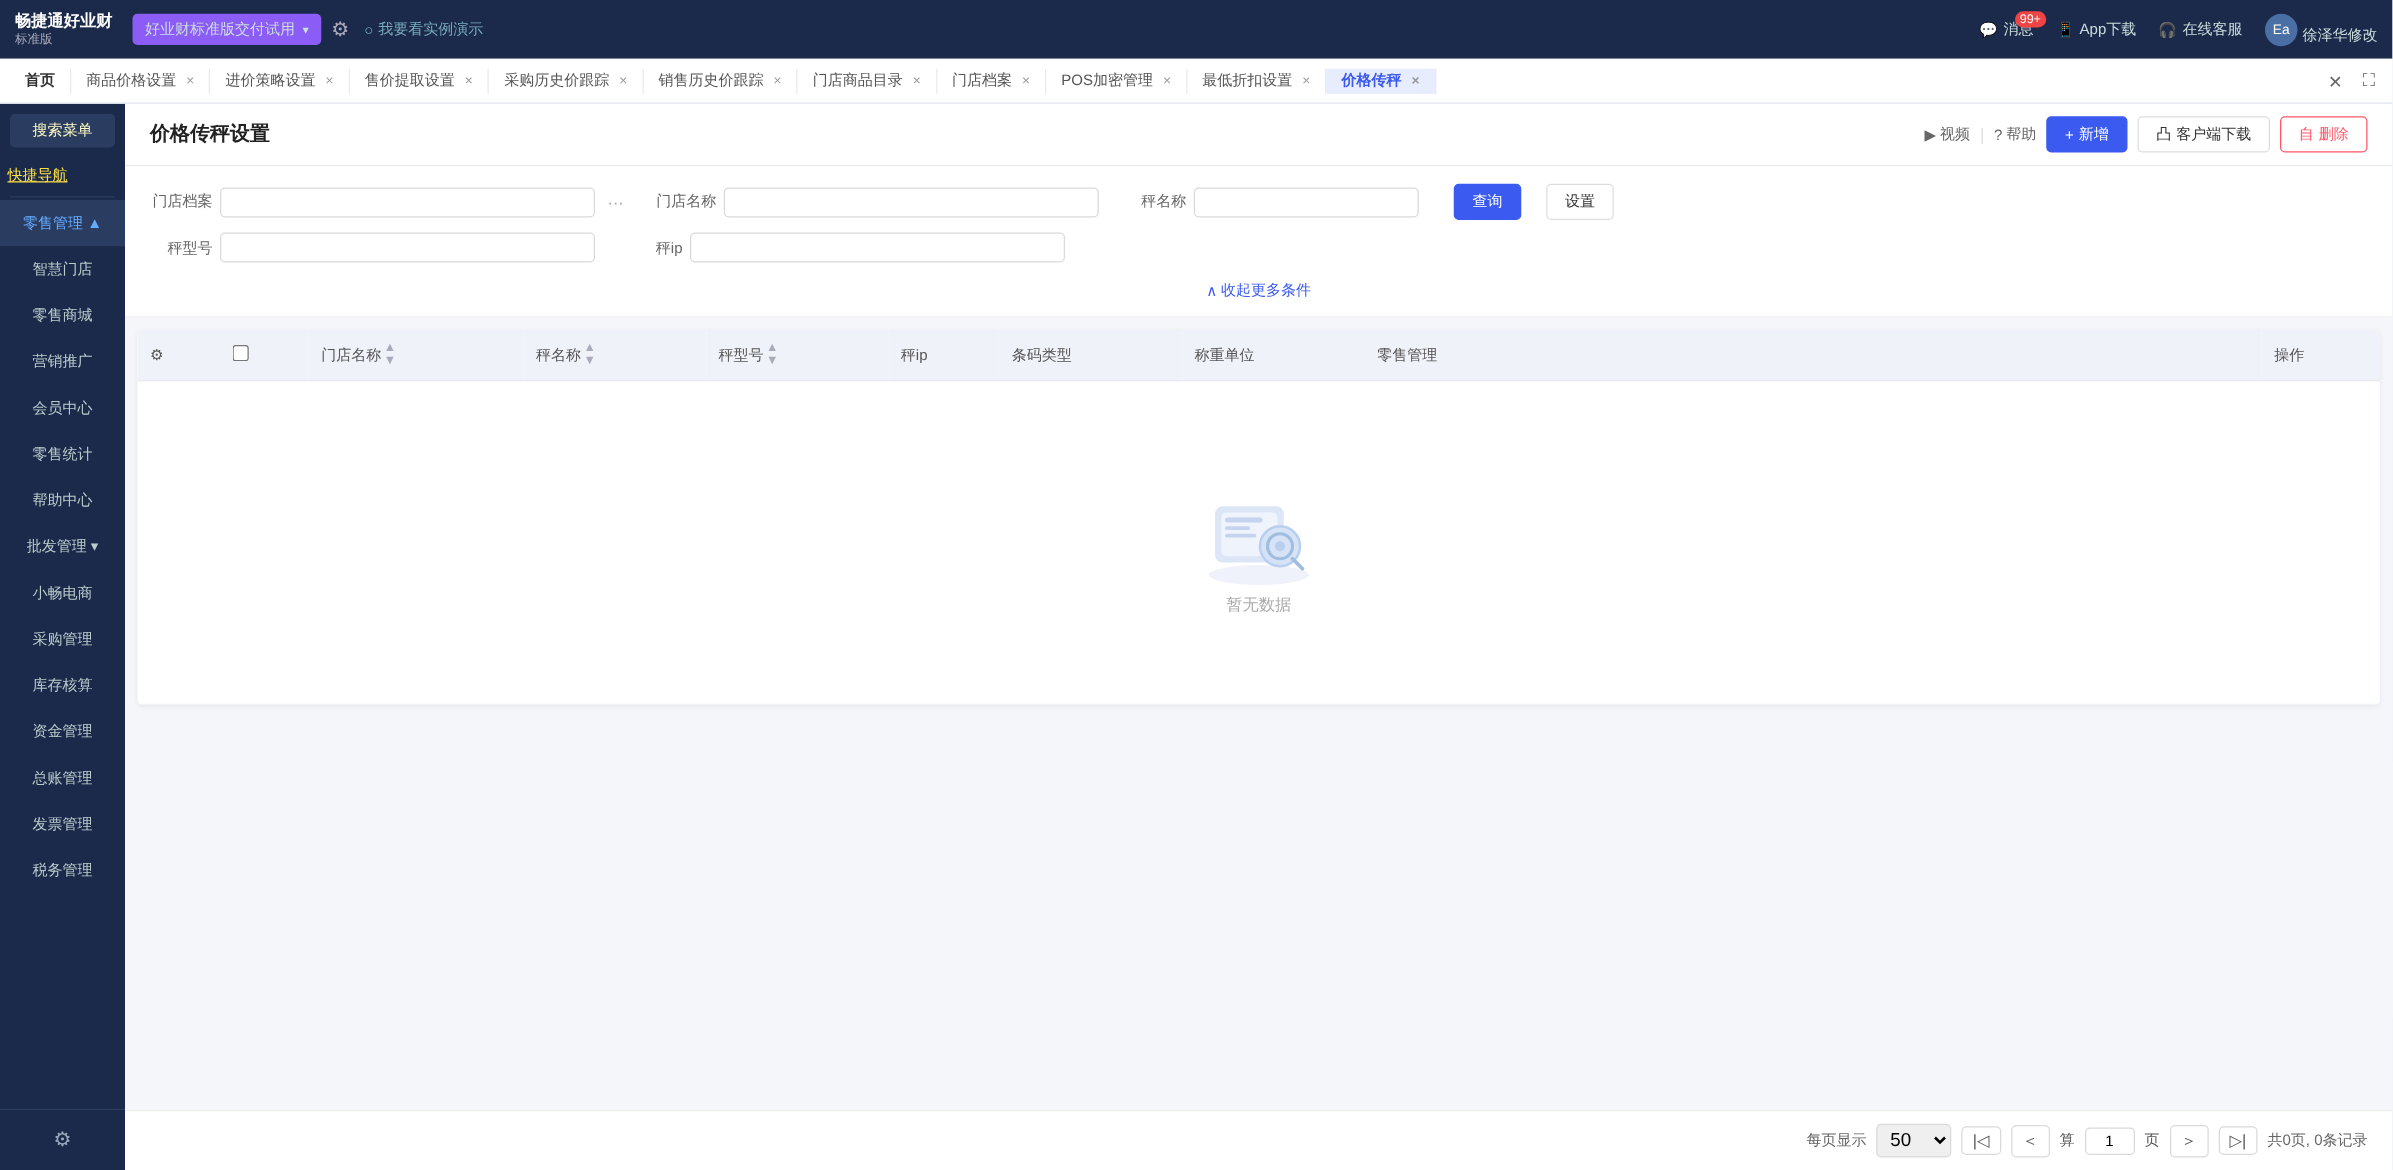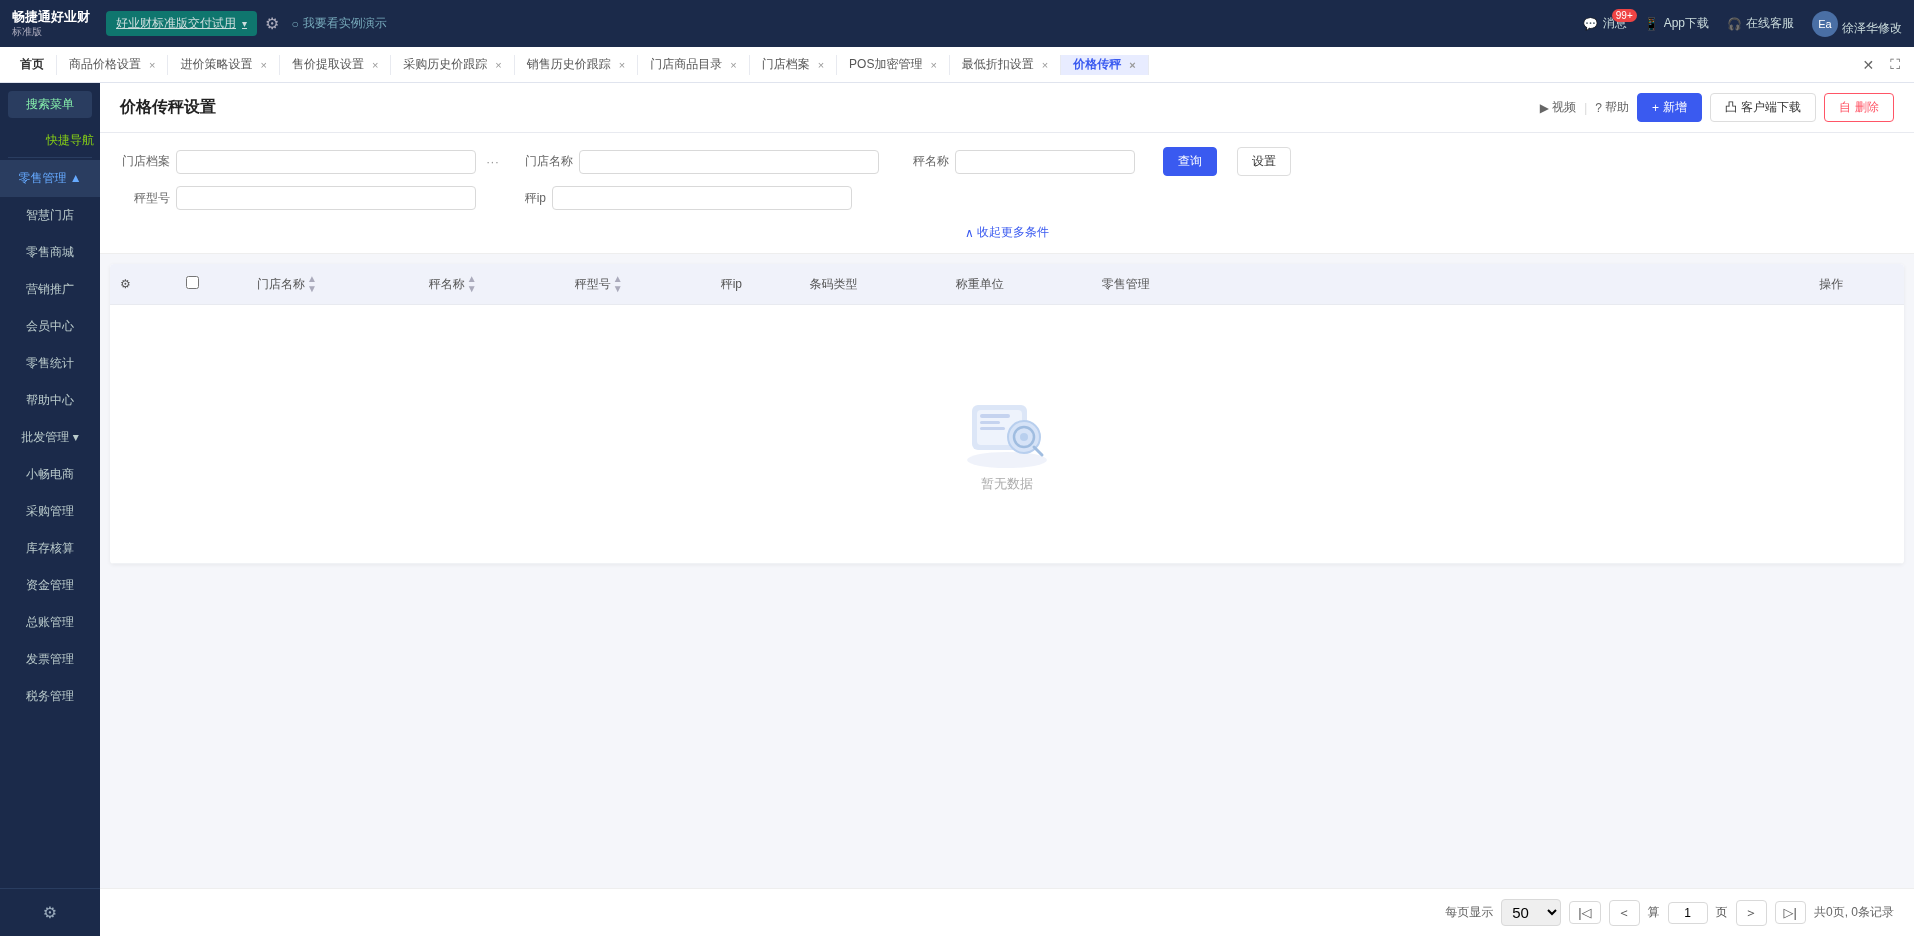--- a/index.html
+++ b/index.html
@@ -3,21 +3,21 @@
   <meta charset="utf-8">
   <style>
     * { box-sizing: border-box; margin: 0; padding: 0; }
     body { font-family: 'Microsoft YaHei', Arial, sans-serif; font-size: 13px; background: #f0f2f5; color: #333; height: 936px; overflow: hidden; display: flex; flex-direction: column; }
 
     
     .top-bar { height: 47px; background: #1b2a4a; display: flex; align-items: center; padding: 0 12px; gap: 8px; flex-shrink: 0; }
     .top-bar-logo { color: #fff; font-size: 12px; line-height: 1.3; white-space: nowrap; display: flex; flex-direction: column; }
     .top-bar-logo .main-title { font-size: 13px; font-weight: bold; }
     .top-bar-logo .sub-title { font-size: 10px; color: #aab; }
-    .top-bar-dropdown { margin-left: 8px; background: #0f766e; border: none; color: #cdd; padding: 4px 10px; border-radius: 4px; cursor: pointer; display: flex; align-items: center; gap: 6px; font-size: 12px; text-decoration: underline; }
+    .top-bar-dropdown { margin-left: 8px; background: #8b5cf6; border: none; color: #cdd; padding: 4px 10px; border-radius: 4px; cursor: pointer; display: flex; align-items: center; gap: 6px; font-size: 12px; }
     .top-bar-dropdown .chevron { font-size: 10px; }
     .top-bar-settings-btn { background: transparent; border: none; color: #aab; cursor: pointer; font-size: 16px; }
     .top-bar-demo { color: #7ab; font-size: 12px; cursor: pointer; margin-left: 4px; display: flex; align-items: center; gap: 4px; }
     .top-bar-right { margin-left: auto; display: flex; align-items: center; gap: 18px; }
     .top-bar-right-item { color: #cdd; font-size: 12px; display: flex; align-items: center; gap: 4px; cursor: pointer; position: relative; }
     .badge { background: #ef4444; color: #fff; font-size: 10px; border-radius: 8px; padding: 1px 4px; position: absolute; top: -6px; right: -10px; }
     .avatar-area { display: flex; align-items: flex-end; gap: 4px; color: #cdd; font-size: 12px; cursor: pointer; }
     .avatar-circle { width: 26px; height: 26px; border-radius: 50%; background: #4a6fa5; display: flex; align-items: center; justify-content: center; color: #fff; font-size: 11px; }
 
     
@@ -28,22 +28,22 @@
     .tab-close { color: #999; margin-left: 4px; font-size: 11px; cursor: pointer; }
     .tab-bar-actions { margin-left: auto; display: flex; align-items: center; gap: 4px; }
     .tab-bar-btn { background: transparent; border: none; cursor: pointer; color: #666; font-size: 14px; padding: 2px 6px; }
 
     
     .main-layout { display: flex; flex: 1; overflow: hidden; }
 
     
     .sidebar { width: 100px; background: #1b2a4a; display: flex; flex-direction: column; flex-shrink: 0; }
     .sidebar-search { padding: 8px; }
-    .sidebar-search-btn { width: 100%; background: #2a3d60; border: none; color: #86efac; padding: 5px; border-radius: 4px; cursor: pointer; font-size: 12px; text-align: center; }
-    .sidebar-nav-btn { background: transparent; border: none; color: #84cc16; padding: 6px; cursor: pointer; font-size: 12px; text-align: right; width: 100%; }
+    .sidebar-search-btn { width: 100%; background: #2a3d60; border: none; color: #fef9c3; padding: 5px; border-radius: 4px; cursor: pointer; font-size: 12px; text-align: center; }
+    .sidebar-nav-btn { background: transparent; border: none; color: #fde047; padding: 6px; cursor: pointer; font-size: 12px; text-align: left; width: 100%; text-decoration: underline; }
     .sidebar-divider { border: none; border-top: 1px solid #2a3d60; margin: 2px 8px; }
     .sidebar-item { padding: 10px 0; text-align: center; color: #bcc; font-size: 12px; cursor: pointer; display: flex; flex-direction: column; align-items: center; gap: 2px; }
     .sidebar-item.active { background: #2a3d60; color: #6af; }
     .sidebar-bottom { margin-top: auto; padding: 8px 0; border-top: 1px solid #2a3d60; text-align: center; }
     .sidebar-gear { background: transparent; border: none; color: #9ab; cursor: pointer; font-size: 16px; padding: 6px; }
 
     
     .content-area { flex: 1; display: flex; flex-direction: column; overflow: hidden; background: #f5f6fa; }
 
     

